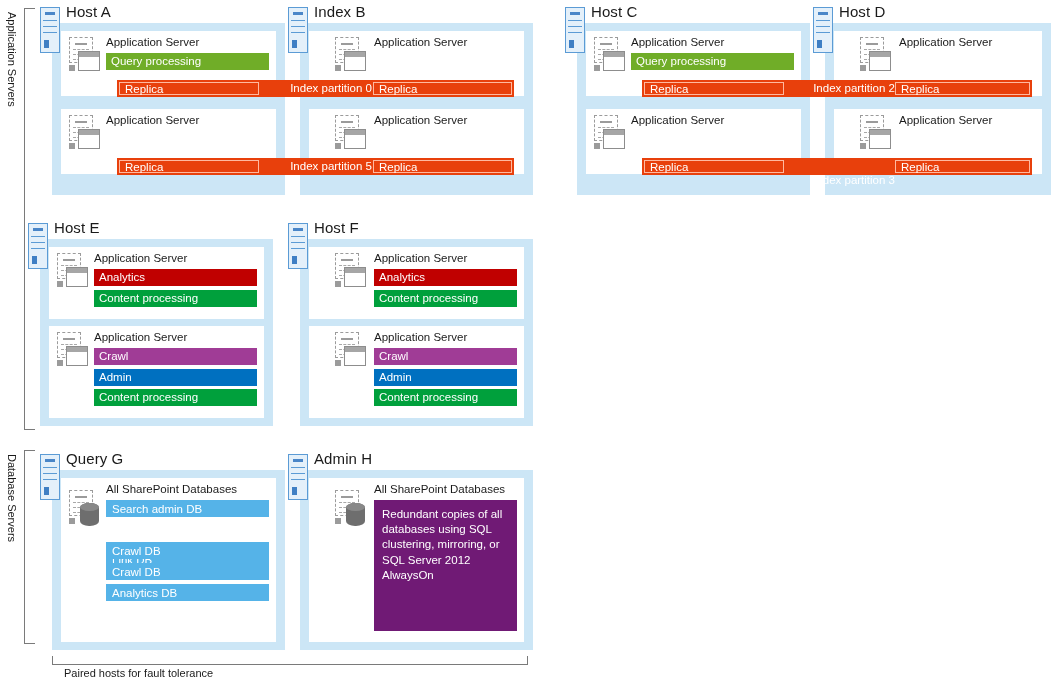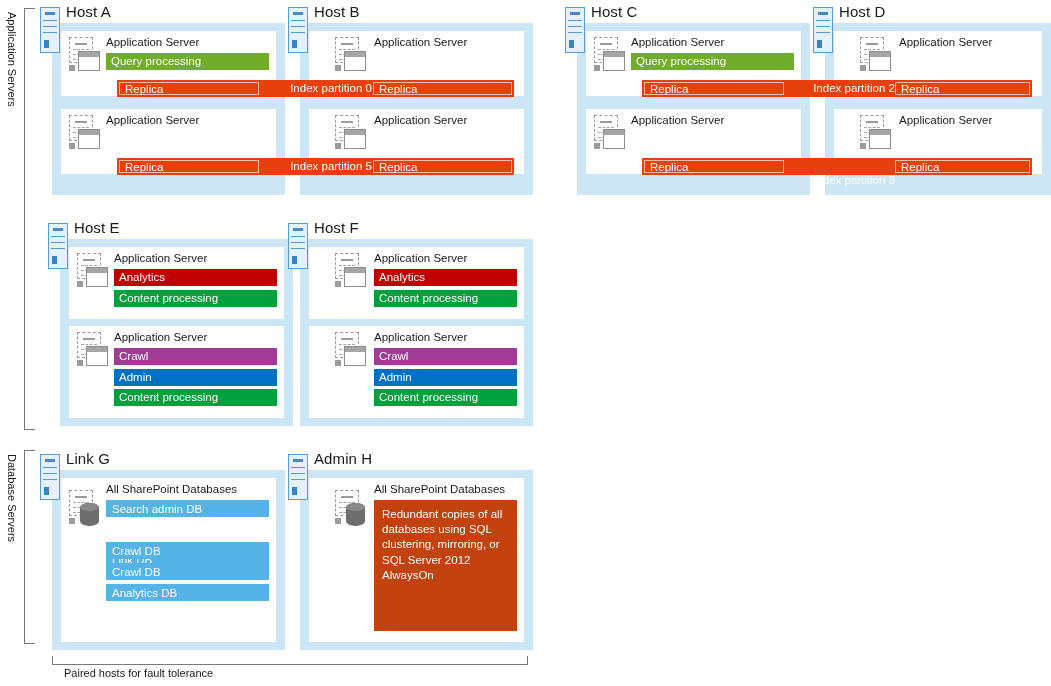--- a/index.html
+++ b/index.html
@@ -87,21 +87,21 @@
     color:#ffffff;font-size:11.5px;display:flex;align-items:center;padding-left:5px;
     white-space:nowrap;
   }
 
   
   .dbbar{
     position:absolute;background:#55b3e8;box-sizing:border-box;color:#ffffff;
     font-size:11.5px;display:flex;align-items:center;padding-left:6px;white-space:nowrap;
   }
   .dbnote{
-    position:absolute;background:#c2410c;box-sizing:border-box;color:#ffffff;
+    position:absolute;background:#701a75;box-sizing:border-box;color:#ffffff;
     font-size:11.5px;line-height:1.32;padding:7px 8px 8px 8px;
   }
 
   
   .pair-bracket{
     position:absolute;border:1px solid #7a7a7a;border-top:none;height:8px;
   }
   .pair-label{position:absolute;font-size:11px;color:#1a1a1a;white-space:nowrap;padding-left:12px;}
 </style>
 </head>
@@ -156,21 +156,21 @@
 </div>
 
 <div class="host" style="left:288px;top:5px;width:245px;height:190px;">
   <div class="tower">
     <div class="cap"></div>
     <div class="slot" style="top:12px;"></div>
     <div class="slot" style="top:18px;"></div>
     <div class="slot" style="top:24px;"></div>
     <div class="led"></div>
   </div>
-  <div class="host-title">Host B</div>
+  <div class="host-title">Index B</div>
   <div class="host-panel" style="top:18px;width:233px;height:172px;">
 
     <div class="card" style="left:9px;top:8px;width:215px;height:65px;">
       <div class="glyph" style="left:24px;top:6px;">
         <div class="dashed">
           <i class="bar"></i>
           <i style="top:11px;"></i>
           <i style="top:16px;"></i>
           <i style="top:21px;"></i>
         </div>
@@ -296,21 +296,21 @@
   <div class="ptxt" style="left:148px;top:3px;width:105px;">Index partition 2</div>
   <div class="replica" style="left:253px;top:2px;width:135px;height:13px;">Replica</div>
 </div>
 
 <div class="partition" style="left:642px;top:158px;width:390px;height:17px;">
   <div class="replica" style="left:2px;top:2px;width:140px;height:13px;">Replica</div>
   <div class="ptxt" style="left:148px;top:17px;width:105px;">Index partition 3</div>
   <div class="replica" style="left:253px;top:2px;width:135px;height:13px;">Replica</div>
 </div>
 
-<div class="host" style="left:48px;top:221px;width:245px;height:205px;">
+<div class="host" style="left:28px;top:221px;width:245px;height:205px;">
   <div class="tower">
     <div class="cap"></div>
     <div class="slot" style="top:12px;"></div>
     <div class="slot" style="top:18px;"></div>
     <div class="slot" style="top:24px;"></div>
     <div class="led"></div>
   </div>
   <div class="host-title">Host E</div>
   <div class="host-panel" style="top:18px;width:233px;height:187px;">
 
@@ -396,21 +396,21 @@
 </div>
 
 <div class="host" style="left:40px;top:452px;width:245px;height:198px;">
   <div class="tower">
     <div class="cap"></div>
     <div class="slot" style="top:12px;"></div>
     <div class="slot" style="top:18px;"></div>
     <div class="slot" style="top:24px;"></div>
     <div class="led"></div>
   </div>
-  <div class="host-title">Link G</div>
+  <div class="host-title">Query G</div>
   <div class="host-panel" style="top:18px;width:233px;height:180px;">
 
     <div class="card" style="left:9px;top:8px;width:215px;height:164px;">
       <div class="glyph db" style="left:6px;top:12px;">
         <div class="dashed">
           <i class="bar"></i>
           <i style="top:11px;"></i>
           <i style="top:16px;"></i>
           <i style="top:21px;"></i>
         </div>

